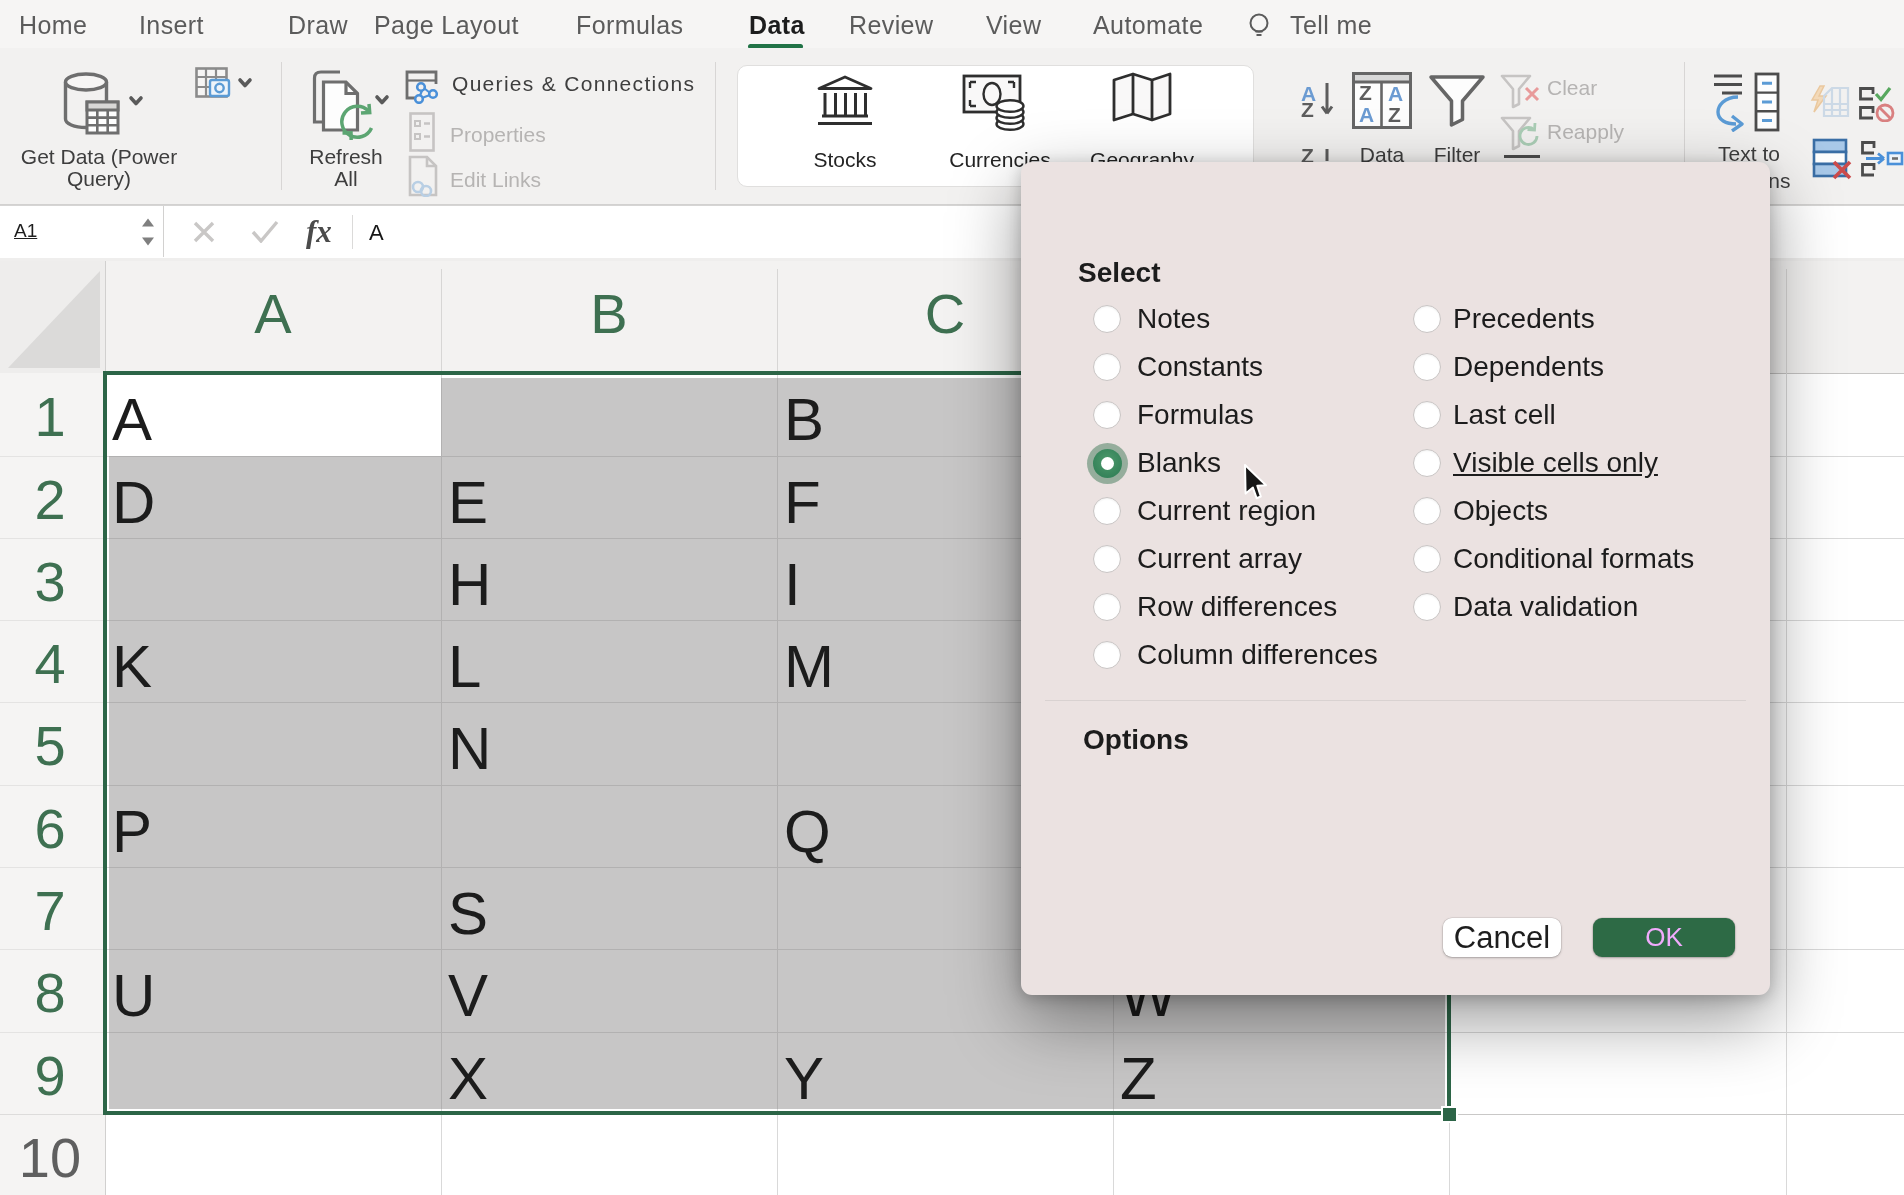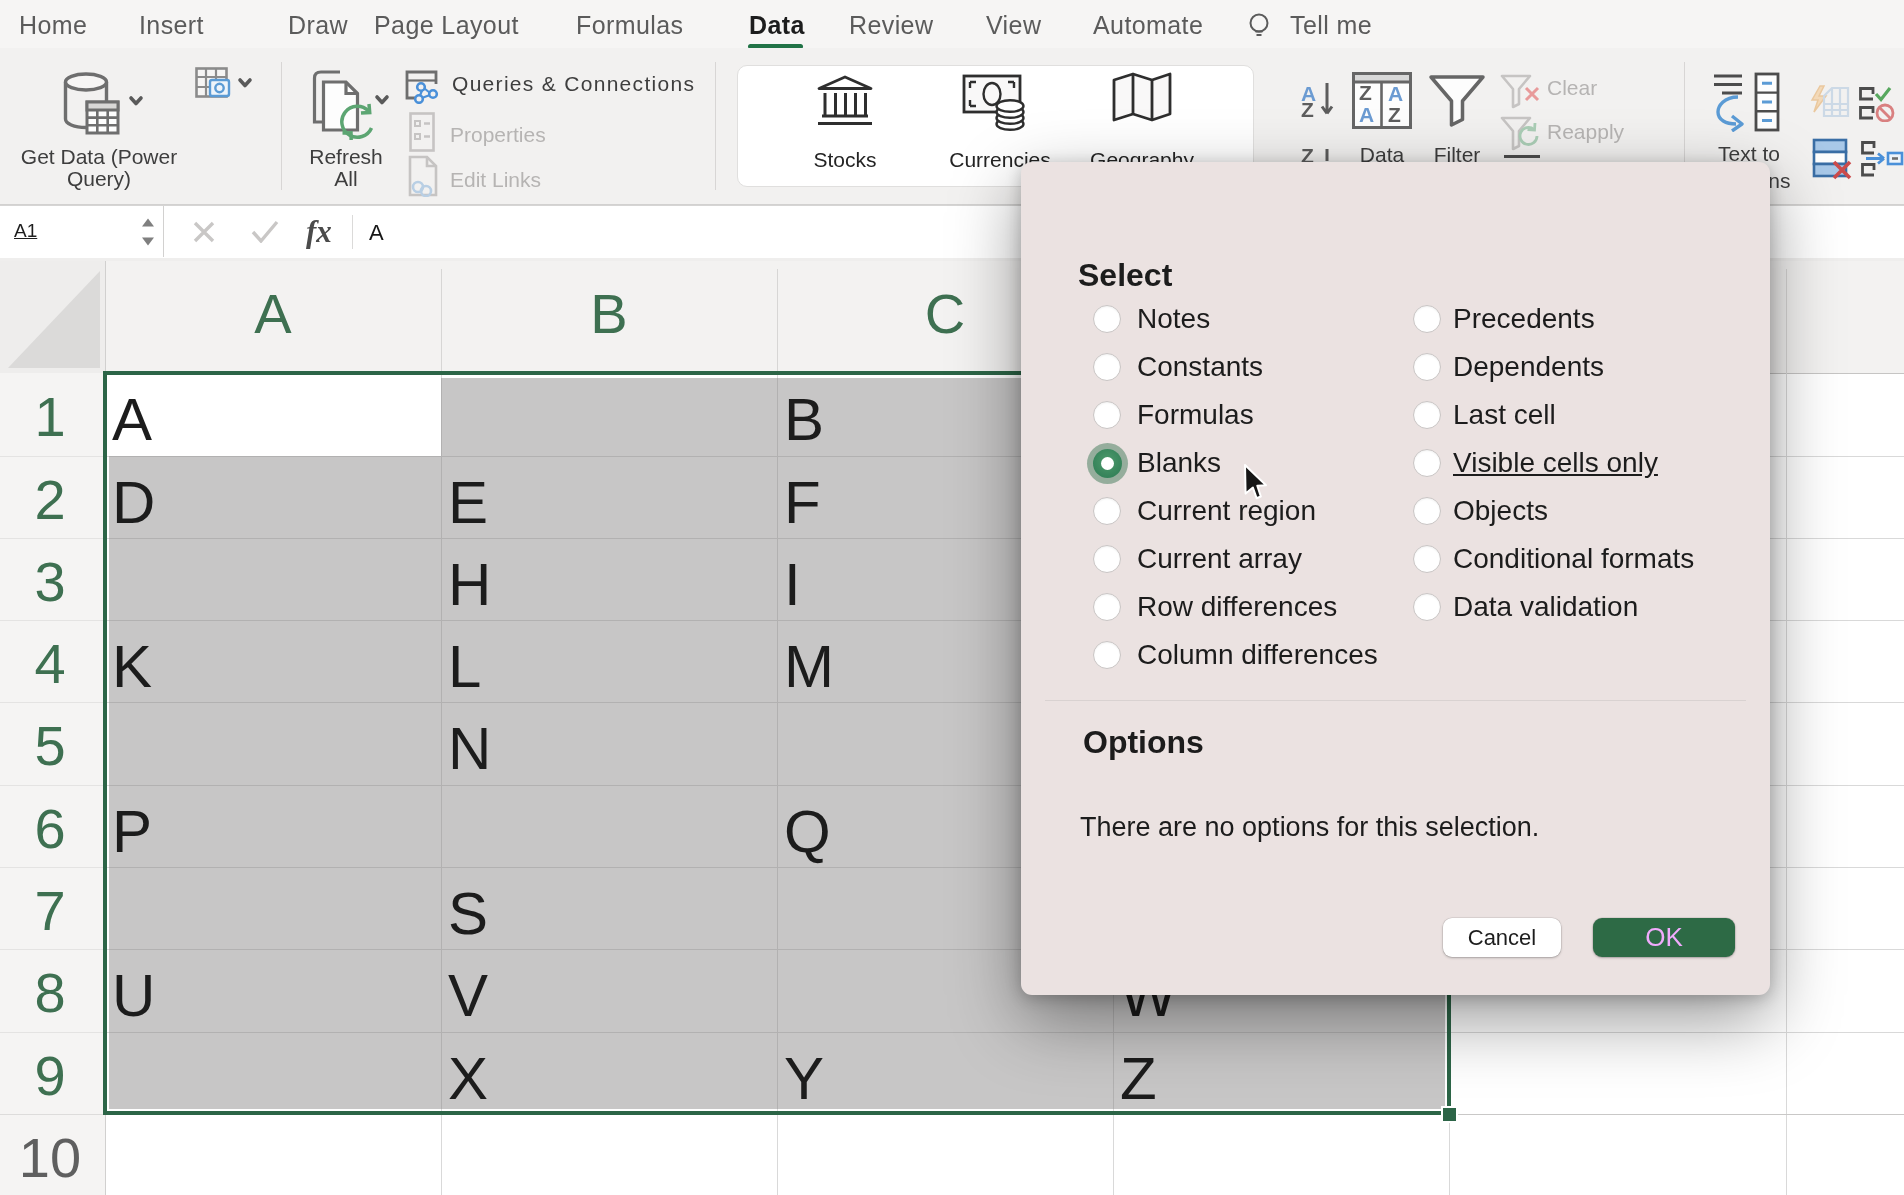--- a/index.html
+++ b/index.html
@@ -24,21 +24,21 @@
   .hline{position:absolute;height:1px;background:#d9d9d9;}
   .vline{position:absolute;width:1px;background:#d9d9d9;}
   .cellletter{position:absolute;font-size:60px;line-height:60px;color:#1c1c1c;}
   .rowno{position:absolute;left:0;width:100px;height:82px;display:flex;align-items:center;justify-content:center;padding-top:5px;box-sizing:border-box;font-size:56px;color:#3e7051;}
   .colhdr{position:absolute;top:22px;font-size:56px;line-height:62px;color:#3e7051;text-align:center;}
   
   #dlg{left:1021px;top:162px;width:749px;height:833px;background:#ebe2e1;border-radius:11px;
        box-shadow:0 25px 70px rgba(0,0,0,.40),0 3px 16px rgba(0,0,0,.22);}
   #dlgtitle{left:0;top:0;width:749px;height:56px;background:#f0e9e8;border-bottom:1px solid #d8d1d0;
             border-radius:11px 11px 0 0;text-align:center;line-height:51px;font-size:26px;font-weight:bold;color:#1e1e1e;}
-  .dhead{position:absolute;font-size:32px;font-weight:bold;color:#1c1c1c;}
+  .dhead{position:absolute;font-size:28px;font-weight:bold;color:#1c1c1c;}
   .dlab{position:absolute;font-size:28px;color:#1c1c1c;white-space:nowrap;}
   .radio{position:absolute;width:26px;height:26px;border-radius:50%;background:#fff;border:1px solid #c9c5c4;box-shadow:inset 0 1px 2px rgba(0,0,0,.06);}
 </style>
 </head>
 <body>
 
 <div class="ab" id="tabbar">
   <span class="tab" style="left:19px;">Home</span>
   <span class="tab" style="left:139px;">Insert</span>
   <span class="tab" style="left:244px;margin-left:44px;">Draw</span>
@@ -367,25 +367,24 @@
   <div class="dlab" style="left:116px;top:479px;line-height:28px;">Column differences</div>
   <div class="dlab" style="left:432px;top:143px;line-height:28px;">Precedents</div>
   <div class="dlab" style="left:432px;top:191px;line-height:28px;">Dependents</div>
   <div class="dlab" style="left:432px;top:239px;line-height:28px;">Last cell</div>
   <div class="dlab" style="left:432px;top:287px;line-height:28px;text-decoration:underline;">Visible cells only</div>
   <div class="dlab" style="left:432px;top:335px;line-height:28px;">Objects</div>
   <div class="dlab" style="left:432px;top:383px;line-height:28px;">Conditional formats</div>
   <div class="dlab" style="left:432px;top:431px;line-height:28px;">Data validation</div>
   <div class="ab" style="left:24px;top:538px;width:701px;height:1px;background:#d9d2d1;"></div>
   <div class="dhead" style="left:62px;top:562px;">Options</div>
-  <div class="dlab" style="left:59px;top:650px;font-size:27px;">There are no options for this selection.</div>
 
   <div class="ab" style="left:422px;top:756px;width:118px;height:39px;border-radius:9px;background:#fff;
        box-shadow:0 0 0 0.5px rgba(0,0,0,.12),0 1px 2.5px rgba(0,0,0,.25);
-       text-align:center;line-height:39px;font-size:22px;color:#1d1d1d;">Cancel</div>
+       text-align:center;line-height:39px;font-size:31px;color:#1d1d1d;">Cancel</div>
   <div class="ab" style="left:572px;top:756px;width:142px;height:39px;border-radius:9px;background:#2d6a45;
        box-shadow:0 0 0 0.5px rgba(0,0,0,.12),0 1px 2.5px rgba(0,0,0,.25);
        text-align:center;line-height:39px;font-size:26px;color:#f0abfc;">OK</div>
 </div>
 
 <svg class="ab" style="left:1243px;top:463px;" width="28" height="40" viewBox="0 0 28 40">
   <path d="M2 2 L23 22.3 L14.3 22.8 L17.8 33.5 L13.6 35.2 L9.9 24.6 L2.6 30.6 Z" fill="#161616" stroke="#fff" stroke-width="2" stroke-linejoin="round"></path>
 </svg>
 
 </body></html>

